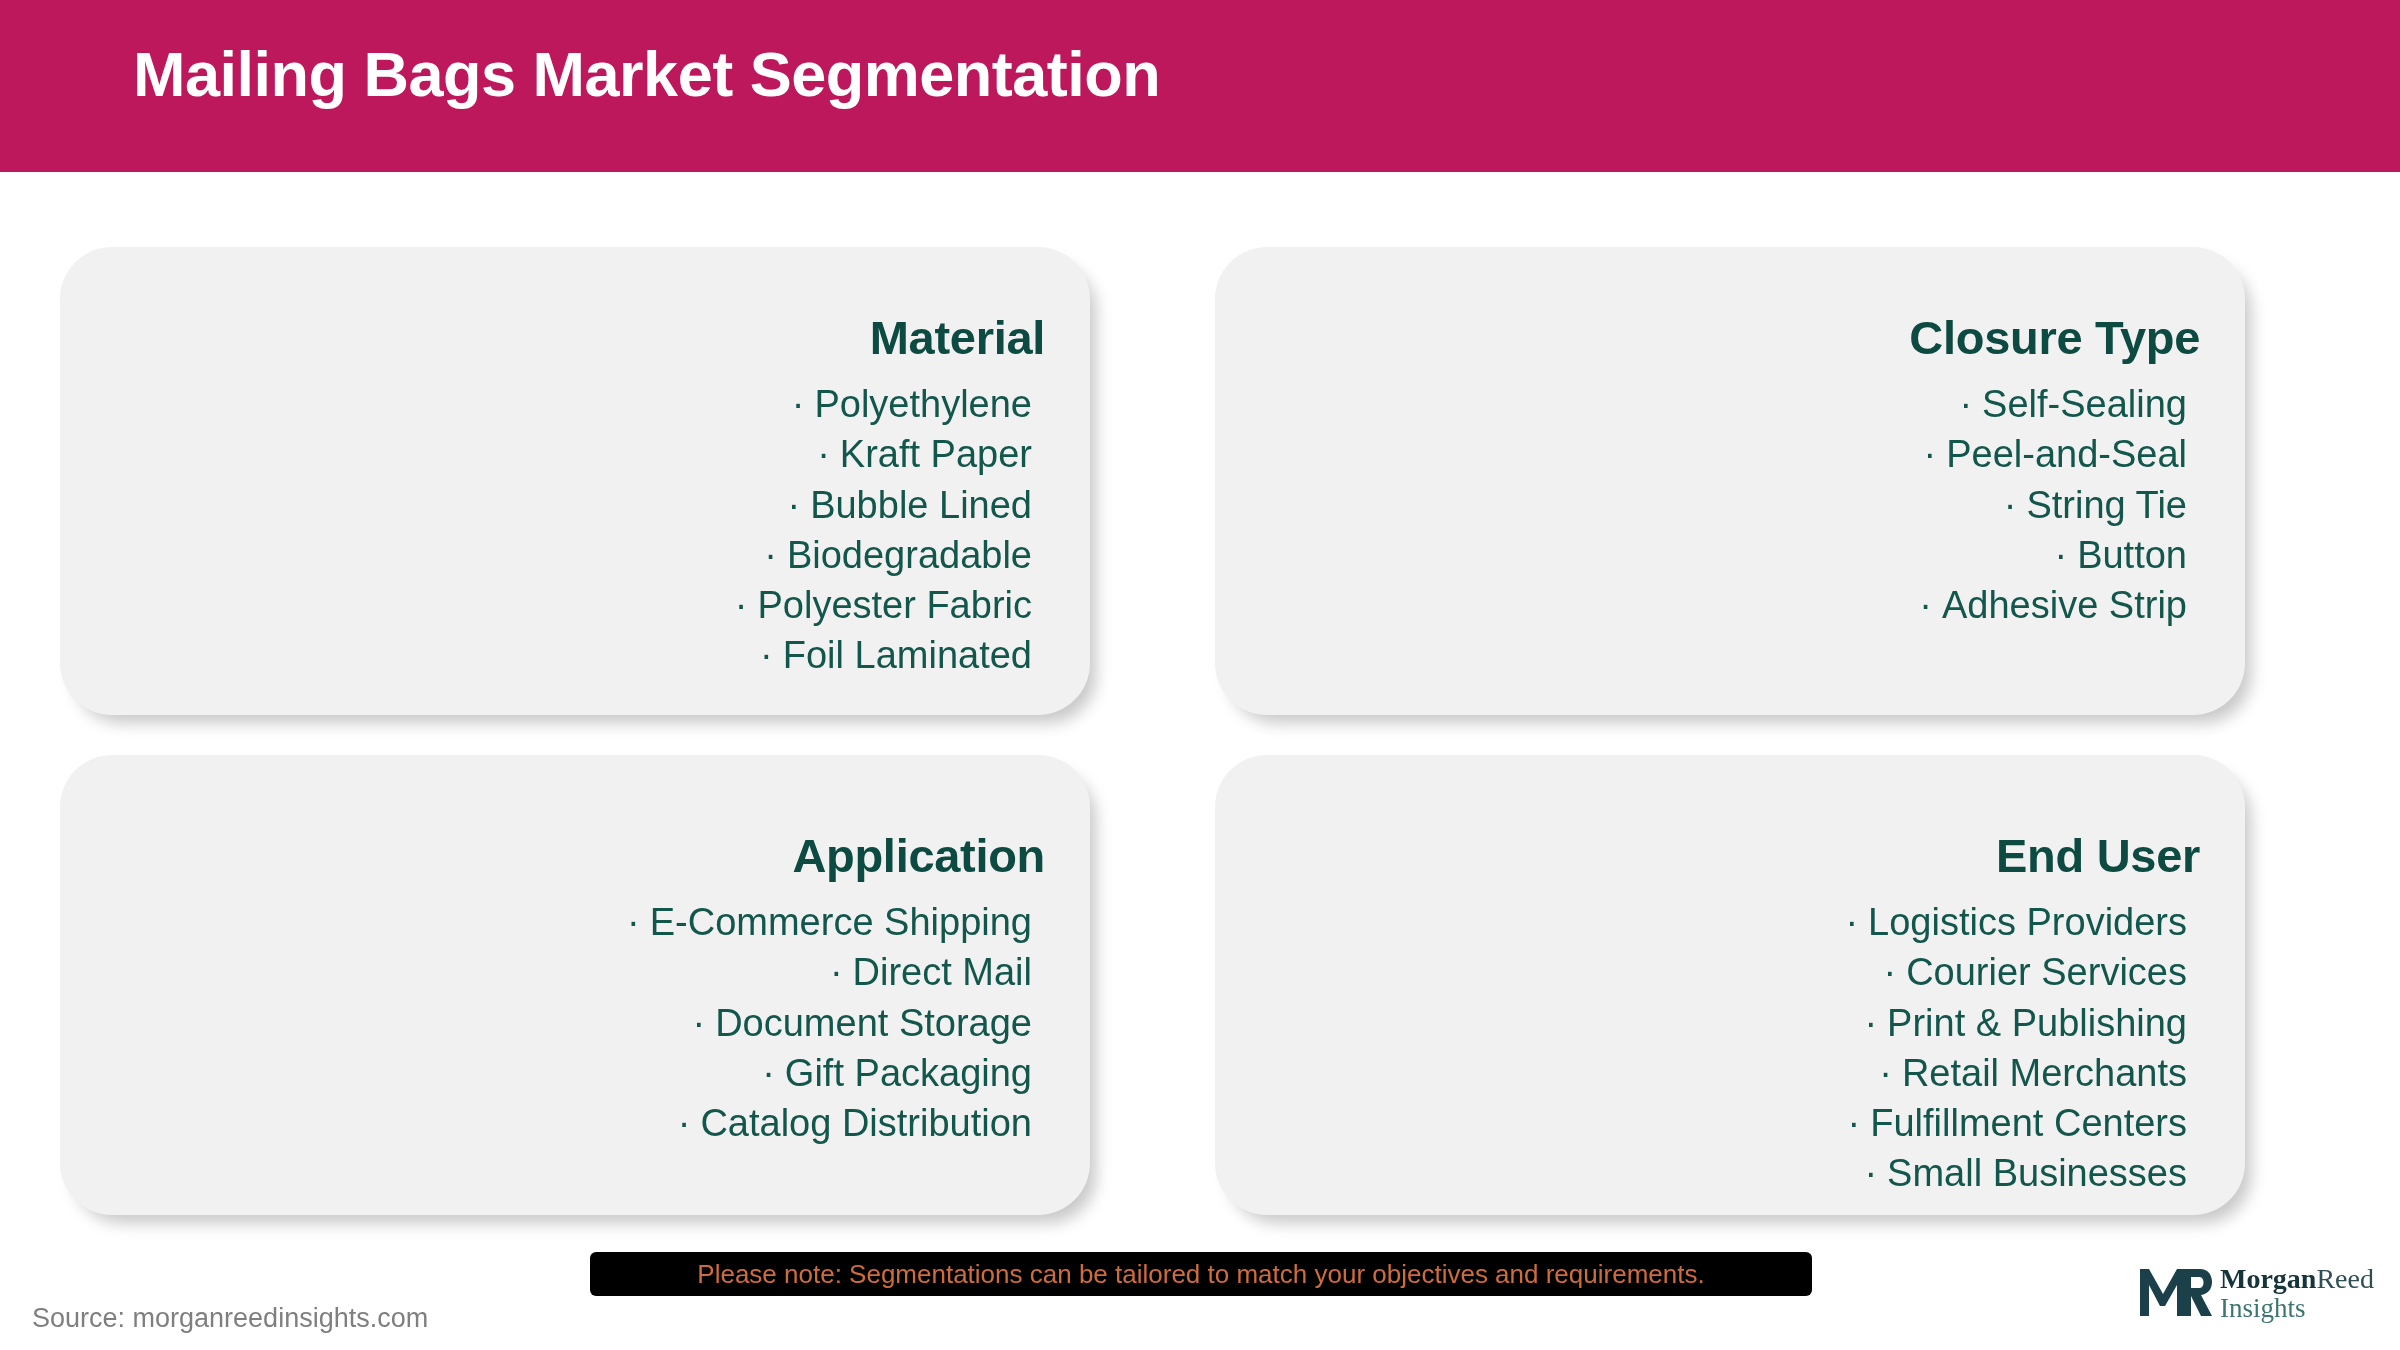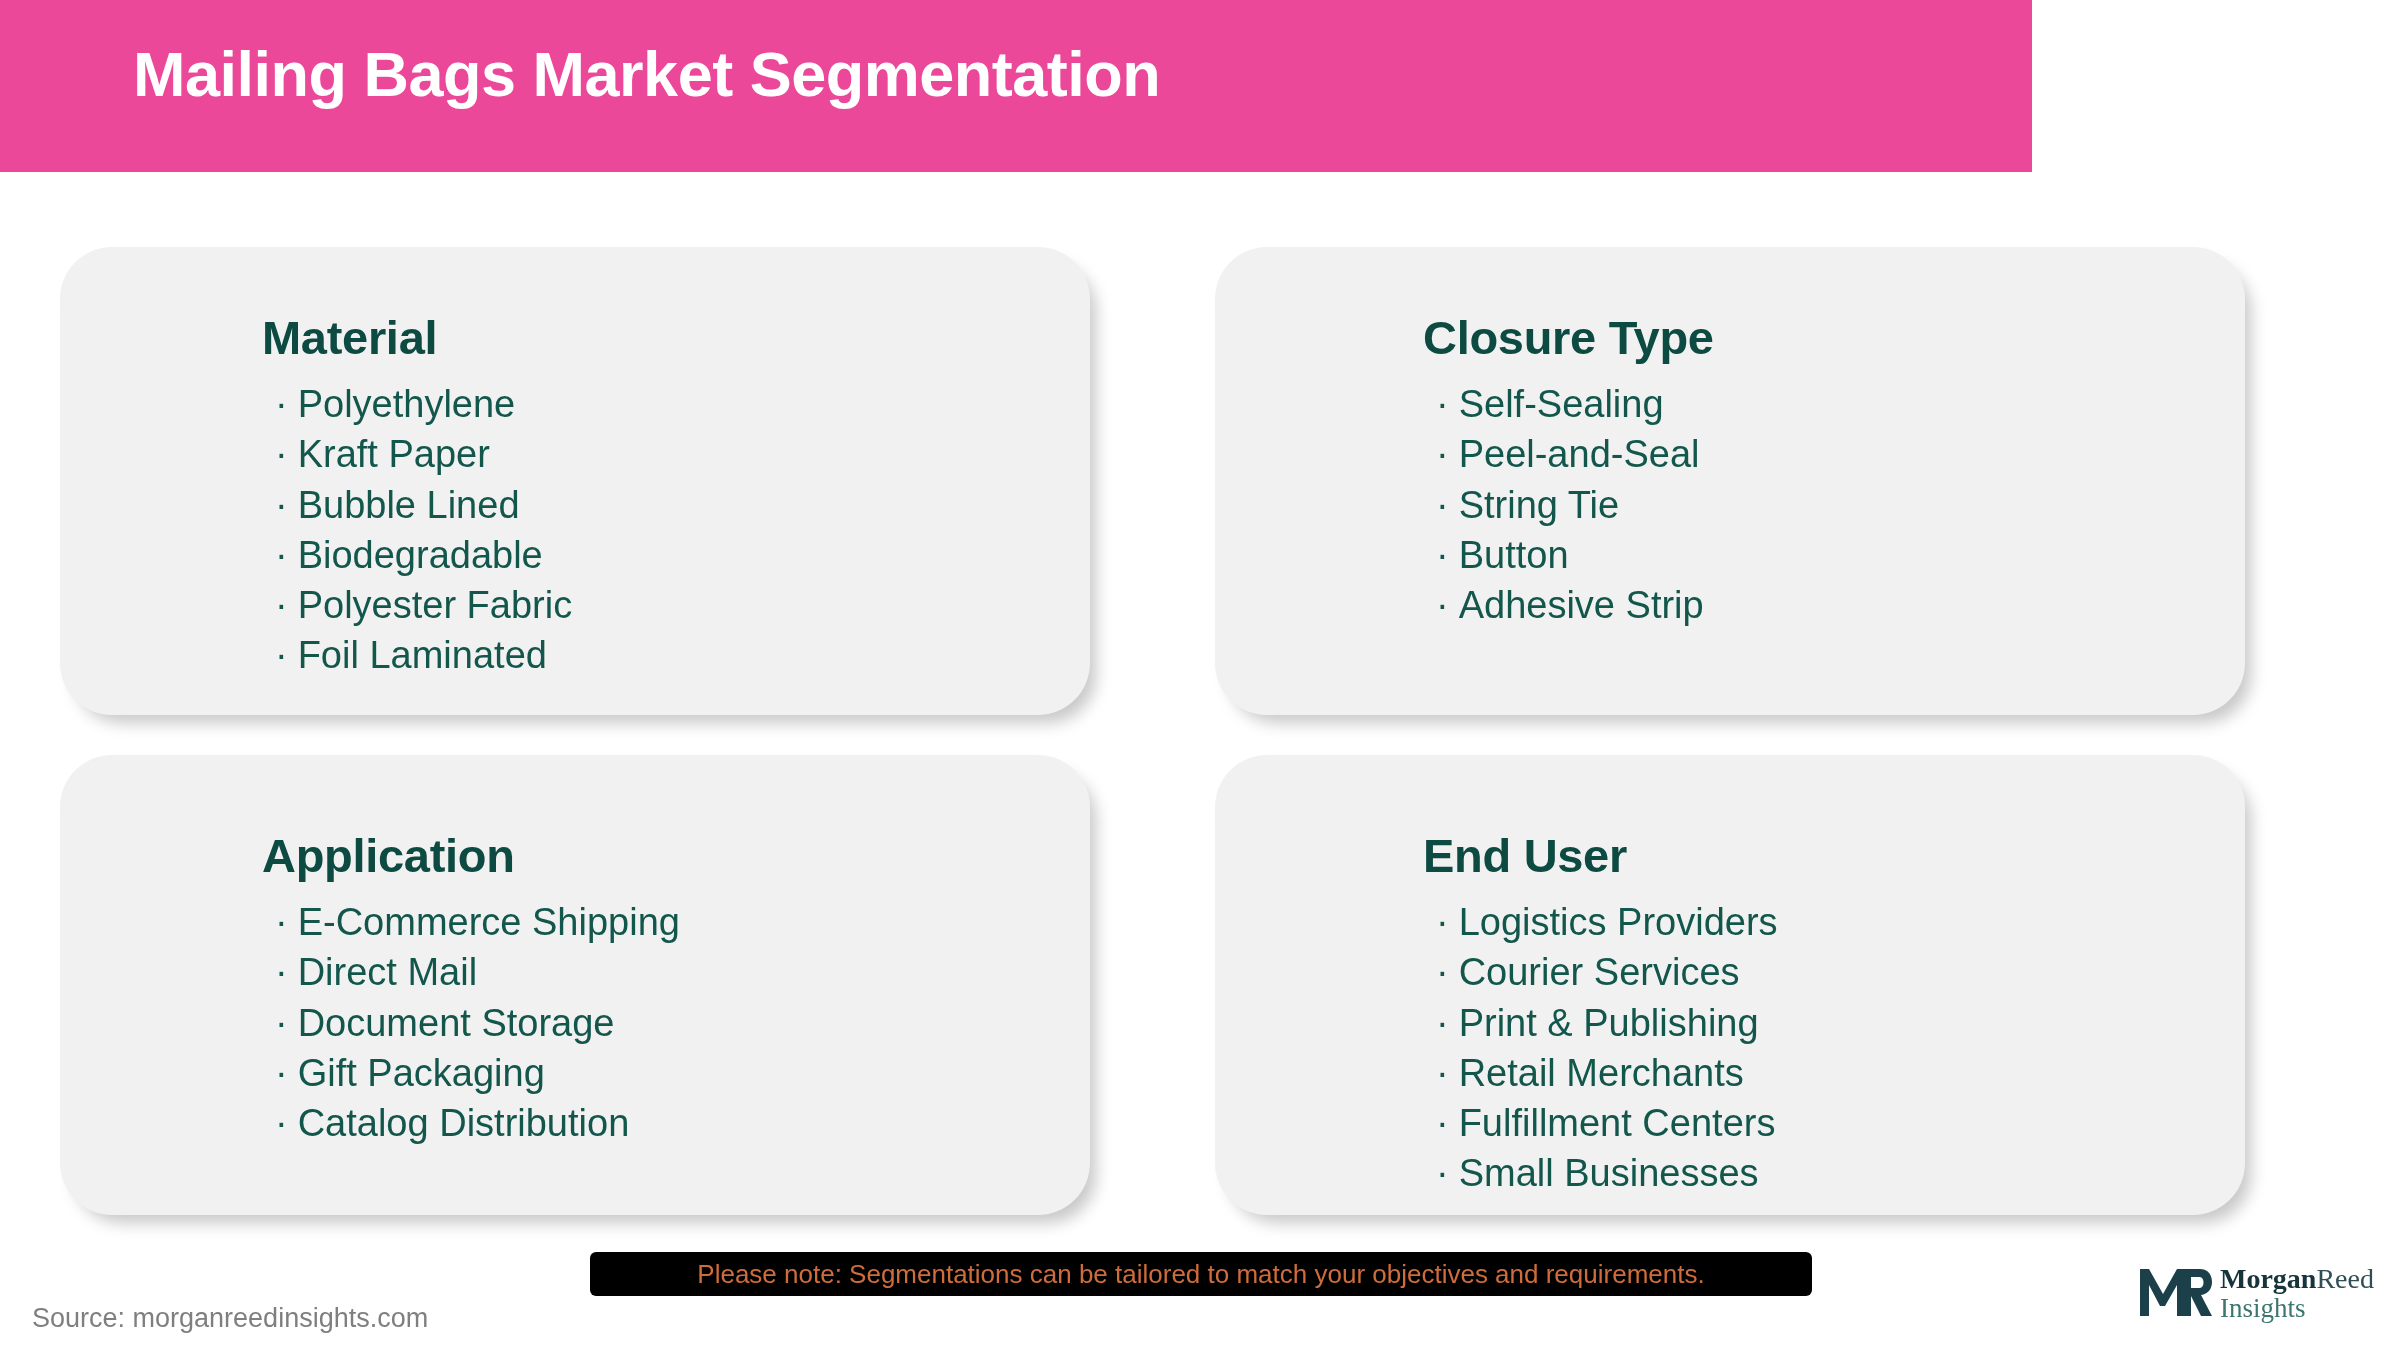--- a/index.html
+++ b/index.html
@@ -13,23 +13,23 @@
     overflow: hidden;
     font-family: "Liberation Sans", sans-serif;
     position: relative;
   }
 
   
   .header-bar {
     position: absolute;
     left: 0;
     top: 0;
-    width: 2032px;
+    width: 2400px;
     height: 172px;
-    background: #ec4899;
+    background: #be185d;
     box-sizing: border-box;
   }
   .header-title {
     position: absolute;
     left: 133px;
     top: 38px;
     font-size: 63px;
     font-weight: 700;
     color: #ffffff;
     letter-spacing: -0.5px;
@@ -54,21 +54,22 @@
   }
   .card-0 { left: 60px;   top: 75px;  width: 1030px; height: 468px; }
   .card-1 { left: 1215px; top: 75px;  width: 1030px; height: 468px; }
   .card-2 { left: 60px;   top: 583px; width: 1030px; height: 460px; }
   .card-3 { left: 1215px; top: 583px; width: 1030px; height: 460px; }
 
   .card-inner {
     position: absolute;
     left: 200px;
     top: 0;
-    right: 36px;
+    right: 45px;
+    text-align: right;
   }
   .card-0 .card-inner,
   .card-2 .card-inner { left: 202px; }
   .card-1 .card-inner,
   .card-3 .card-inner { left: 208px; }
 
   .card-0 .card-inner { top: 62px; }
   .card-1 .card-inner { top: 62px; }
   .card-2 .card-inner { top: 72px; }
   .card-3 .card-inner { top: 72px; }

